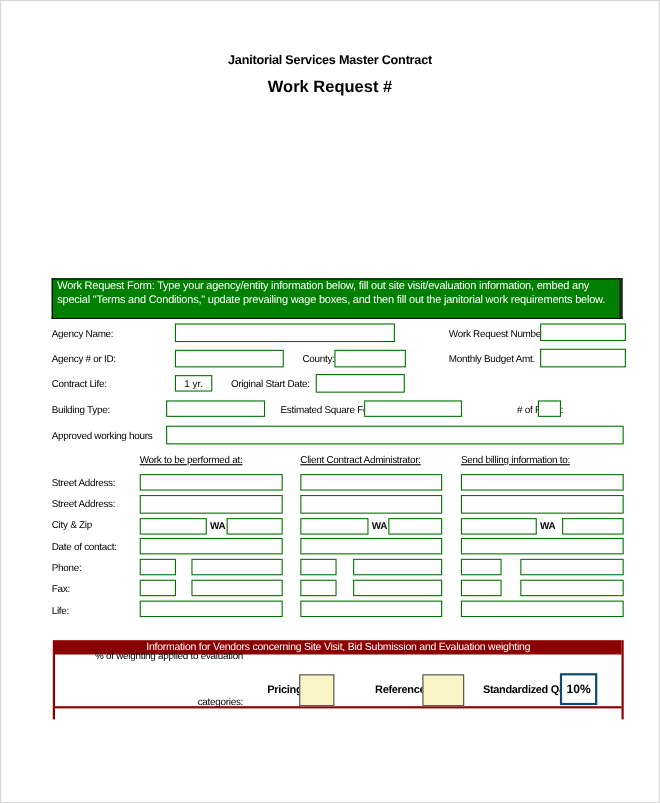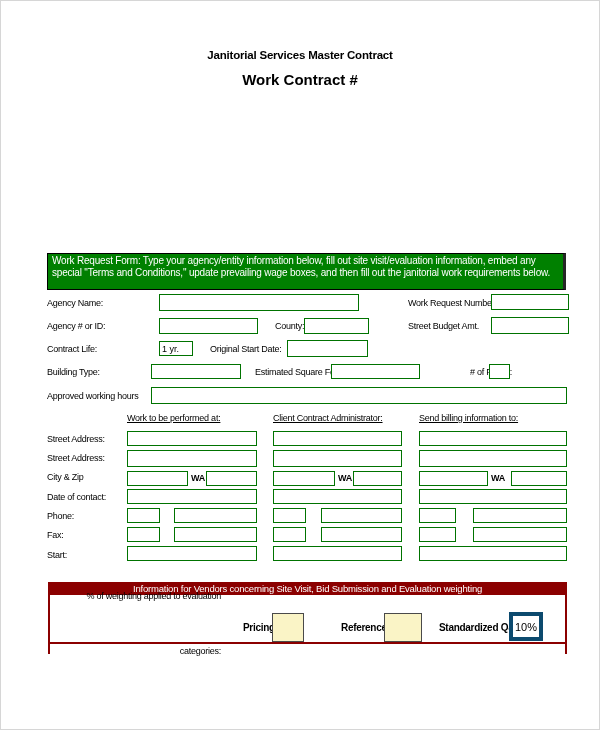--- a/index.html
+++ b/index.html
@@ -20,22 +20,22 @@
     border-right:3px solid #262626; overflow:hidden;
   }
   .lbl { position:absolute; font-size:9px; letter-spacing:-0.25px;
          white-space:nowrap; color:#000;text-align:center; }
   .colhdr { position:absolute; font-size:9px; letter-spacing:-0.25px;
             white-space:nowrap; text-decoration:underline;text-align:right; }
   .gbox { position:absolute; border:1.5px solid #007300; background:#ffffff;
           padding:0 2px; font-family:inherit; font-size:9px; outline:none; }
   .cbox { position:absolute; border:1px solid #4a4a4a; background:#faf4c6;
           padding:0; font-family:inherit; font-size:9px; outline:none; }
-  .qbox { position:absolute; border:4px solid #0c4a6e; background:#ffffff;
-          text-align:center; font-weight:normal; font-size:11px;
+  .qbox { position:absolute; border:2px solid #0c4a6e; background:#ffffff;
+          text-align:center; font-weight:bold; font-size:11px;
           font-family:inherit; padding:0; outline:none; }
   .vendor {
     position:absolute; left:47px; top:581px; width:519px; height:72px;
     border-left:2px solid #8b0000; border-right:2px solid #8b0000;
   }
   .vendor-hdr {
     position:absolute; left:0; top:0; width:100%; height:13px;
     background:#8b0000; color:#ffffff; font-size:9.5px; letter-spacing:-0.2px;
     text-align:center; line-height:13px; white-space:nowrap; overflow:hidden;
   }
@@ -45,38 +45,38 @@
             text-align:right; width:160px; white-space:nowrap; }
   .blbl { position:absolute; font-size:10px; font-weight:bold;
           letter-spacing:-0.3px; white-space:nowrap; }
 </style>
 </head>
 <body>
 
 <div class="page">
 
   <div class="t1">Janitorial Services Master Contract</div>
-  <div class="t2">Work Contract #</div>
+  <div class="t2">Work Request #</div>
 
   <div class="instr">Work Request Form:  Type your agency/entity information below, fill out site visit/evaluation information, embed any special "Terms and Conditions," update prevailing wage boxes, and then fill out the janitorial work requirements below.</div>
 
   <span class="lbl" style="left:46px;top:297px">Agency Name:</span>
   <input class="gbox" style="left: 158px; top: 293px; width: 200px; height: 17px;">
   <span class="lbl" style="left:407px;top:297px">Work Request Number:</span>
   <input class="gbox" style="left: 490px; top: 293px; width: 78px; height: 16px;">
 
   <span class="lbl" style="left:46px;top:320px">Agency # or ID:</span>
   <input class="gbox" style="left: 158px; top: 317px; width: 99px; height: 16px;">
   <span class="lbl" style="left:274px;top:320px">County:</span>
   <input class="gbox" style="left: 303px; top: 317px; width: 65px; height: 16px;">
-  <span class="lbl" style="left:407px;top:320px">Street Budget Amt.</span>
+  <span class="lbl" style="left:407px;top:320px">Monthly Budget Amt.</span>
   <input class="gbox" style="left: 490px; top: 316px; width: 78px; height: 17px;">
 
   <span class="lbl" style="left:46px;top:343px">Contract Life:</span>
-  <input class="gbox" style="left: 158px; top: 340px; width: 34px; height: 15px; " value="1 yr.">
+  <input class="gbox" style="left: 158px; top: 340px; width: 34px; height: 15px; text-align: center;" value="1 yr.">
   <span class="lbl" style="left:209px;top:343px">Original Start Date:</span>
   <input class="gbox" style="left: 286px; top: 339px; width: 81px; height: 17px;">
 
   <span class="lbl" style="left:46px;top:366px">Building Type:</span>
   <input class="gbox" style="left: 150px; top: 363px; width: 90px; height: 15px;">
   <span class="lbl" style="left:254px;top:366px">Estimated Square Feet:</span>
   <input class="gbox" style="left: 330px; top: 363px; width: 89px; height: 15px;">
   <span class="lbl" style="left:469px;top:366px"># of Floors:</span>
   <input class="gbox" style="left: 488px; top: 363px; width: 21px; height: 15px;">
 
@@ -86,21 +86,21 @@
   <span class="colhdr" style="left:126px;top:412px">Work to be performed at:</span>
   <span class="colhdr" style="left:272px;top:412px">Client Contract Administrator:</span>
   <span class="colhdr" style="left:418px;top:412px">Send billing information to:</span>
 
   <span class="lbl" style="left:46px;top:433px">Street Address:</span>
   <span class="lbl" style="left:46px;top:452px">Street Address:</span>
   <span class="lbl" style="left:46px;top:471px">City &amp; Zip</span>
   <span class="lbl" style="left:46px;top:491px">Date of contact:</span>
   <span class="lbl" style="left:46px;top:510px">Phone:</span>
   <span class="lbl" style="left:46px;top:529px">Fax:</span>
-  <span class="lbl" style="left:46px;top:549px">Start:</span>
+  <span class="lbl" style="left:46px;top:549px">Life:</span>
 
   <input class="gbox" style="left: 126px; top: 430px; width: 130px; height: 15px;">
   <input class="gbox" style="left: 126px; top: 449px; width: 130px; height: 17px;">
   <input class="gbox" style="left: 126px; top: 470px; width: 61px; height: 15px;">
   <span class="lbl" style="left:190px;top:472px;font-weight:bold">WA</span>
   <input class="gbox" style="left: 205px; top: 470px; width: 51px; height: 15px;">
   <input class="gbox" style="left: 126px; top: 488px; width: 130px; height: 15px;">
   <input class="gbox" style="left: 126px; top: 507px; width: 33px; height: 15px;">
   <input class="gbox" style="left: 173px; top: 507px; width: 83px; height: 15px;">
   <input class="gbox" style="left: 126px; top: 526px; width: 33px; height: 15px;">
@@ -130,21 +130,21 @@
   <input class="gbox" style="left: 418px; top: 526px; width: 37px; height: 15px;">
   <input class="gbox" style="left: 472px; top: 526px; width: 94px; height: 15px;">
   <input class="gbox" style="left: 418px; top: 545px; width: 148px; height: 15px;">
 
   <div class="vendor">
     <div class="vendor-hdr">Information for Vendors concerning Site Visit, Bid Submission  and Evaluation weighting</div>
     <div class="vendor-line"></div>
   </div>
 
   <div class="wlabel" style="left:60px;top:590px">% of weighting applied to evaluation</div>
-  <div class="wlabel" style="left:60px;top:645px">categories:</div>
+  <div class="wlabel" style="left:60px;top:632px">categories:</div>
 
   <span class="blbl" style="left:242px;top:621px">Pricing</span>
   <input class="cbox" style="left: 271px; top: 612px; width: 32px; height: 29px;">
 
   <span class="blbl" style="left:340px;top:621px">References:</span>
   <input class="cbox" style="left: 383px; top: 612px; width: 38px; height: 29px;">
 
   <span class="blbl" style="left:438px;top:621px">Standardized Q&amp;As:</span>
   <input class="qbox" style="left: 508px; top: 611px; width: 34px; height: 29px;" value="10%">
 

